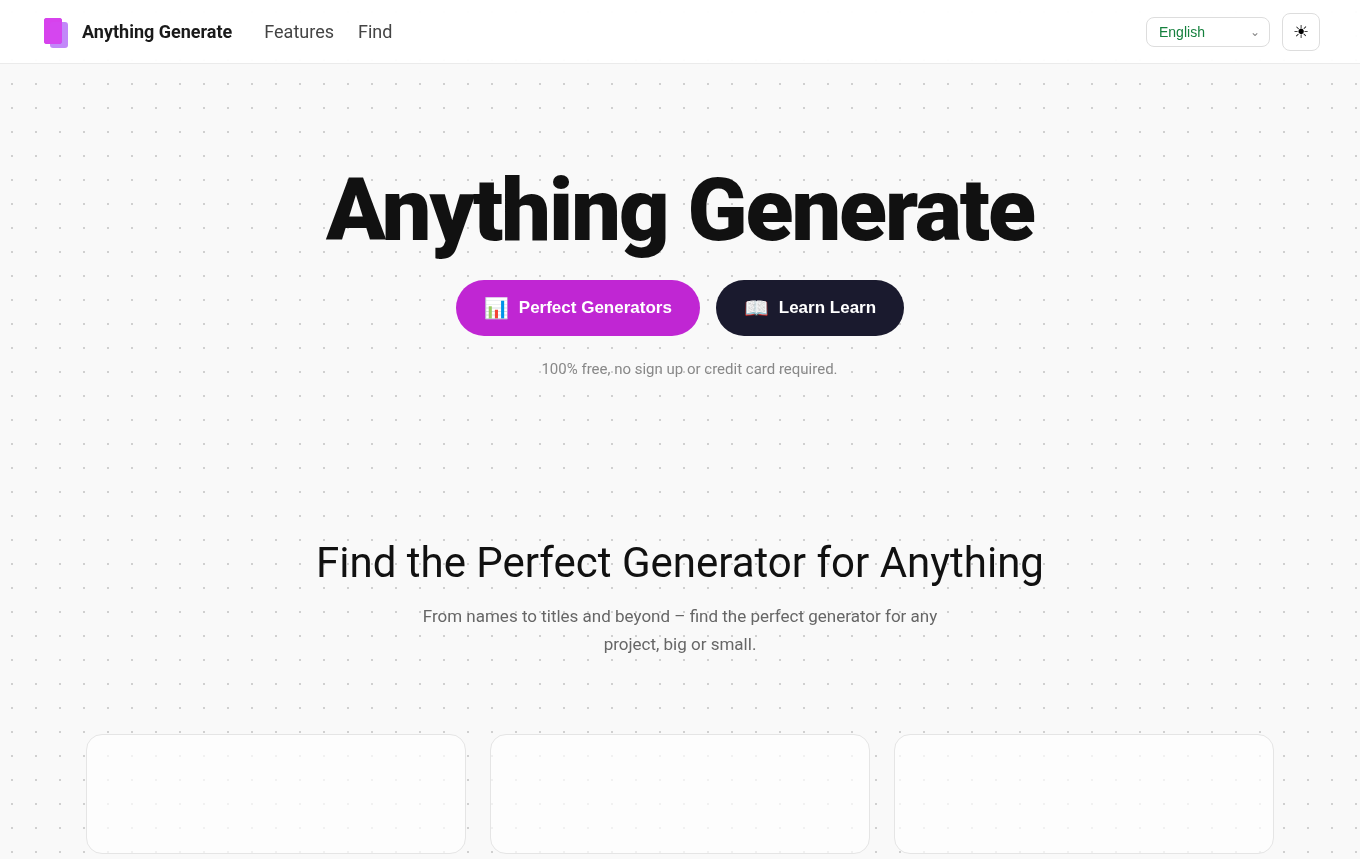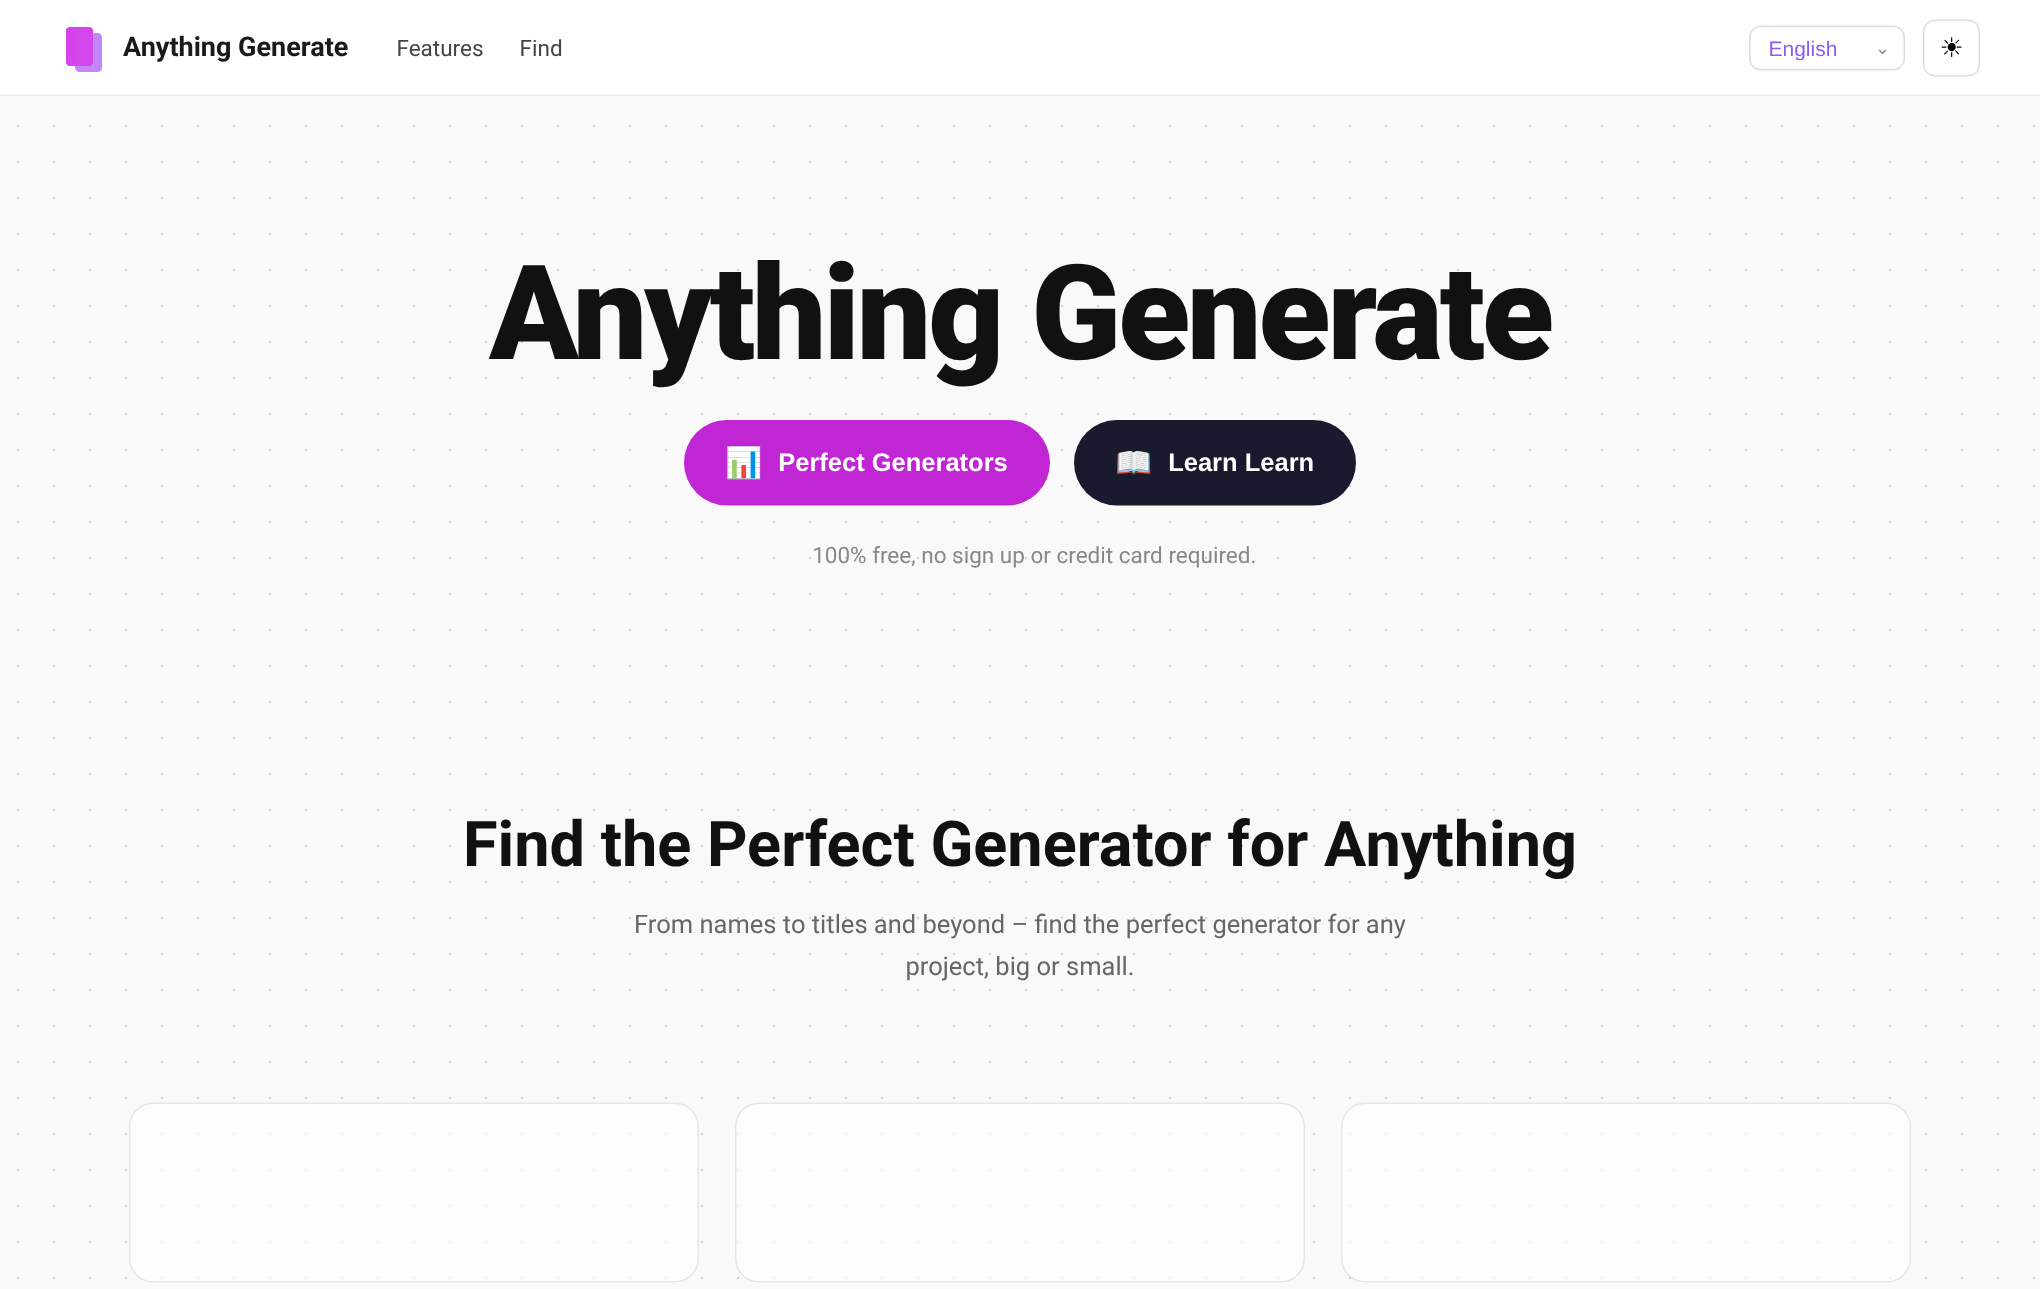--- a/index.html
+++ b/index.html
@@ -44,44 +44,44 @@
     .logo-text {
       font-size: 18px;
       font-weight: 700;
       color: #1a1a1a;
     }
     .nav-links {
       display: flex;
       gap: 24px;
     }
     .nav-link {
-      font-size: 15px;
+      font-size: 18px;
       color: #444;
       cursor: pointer;
       text-decoration: none;
     }
     .navbar-right {
       display: flex;
       align-items: center;
       gap: 12px;
     }
     .lang-select-wrap {
       position: relative;
       display: flex;
       align-items: center;
     }
     .lang-select {
       appearance: none;
       border: 1px solid #ddd;
       border-radius: 8px;
-      padding: 6px 36px 6px 12px;
+      padding: 6px 56px 6px 12px;
       font-size: 14px;
       background: #fff;
       cursor: pointer;
-      color: #8b5cf6;
+      color: #15803d;
       outline: none;
     }
     .lang-chevron {
       position: absolute;
       right: 10px;
       pointer-events: none;
       font-size: 12px;
       color: #888;
     }
     .theme-btn {
@@ -162,21 +162,21 @@
       margin-left: 19px;
     }
 
     
     .section {
       padding: 80px 40px 40px;
       text-align: center;
     }
     .section-title {
       font-size: 42px;
-      font-weight: 700;
+      font-weight: 400;
       color: #111;
       margin-bottom: 16px;
     }
     .section-subtitle {
       font-size: 17px;
       color: #666;
       max-width: 540px;
       margin: 0 auto 36px;
       line-height: 1.6;
     }

